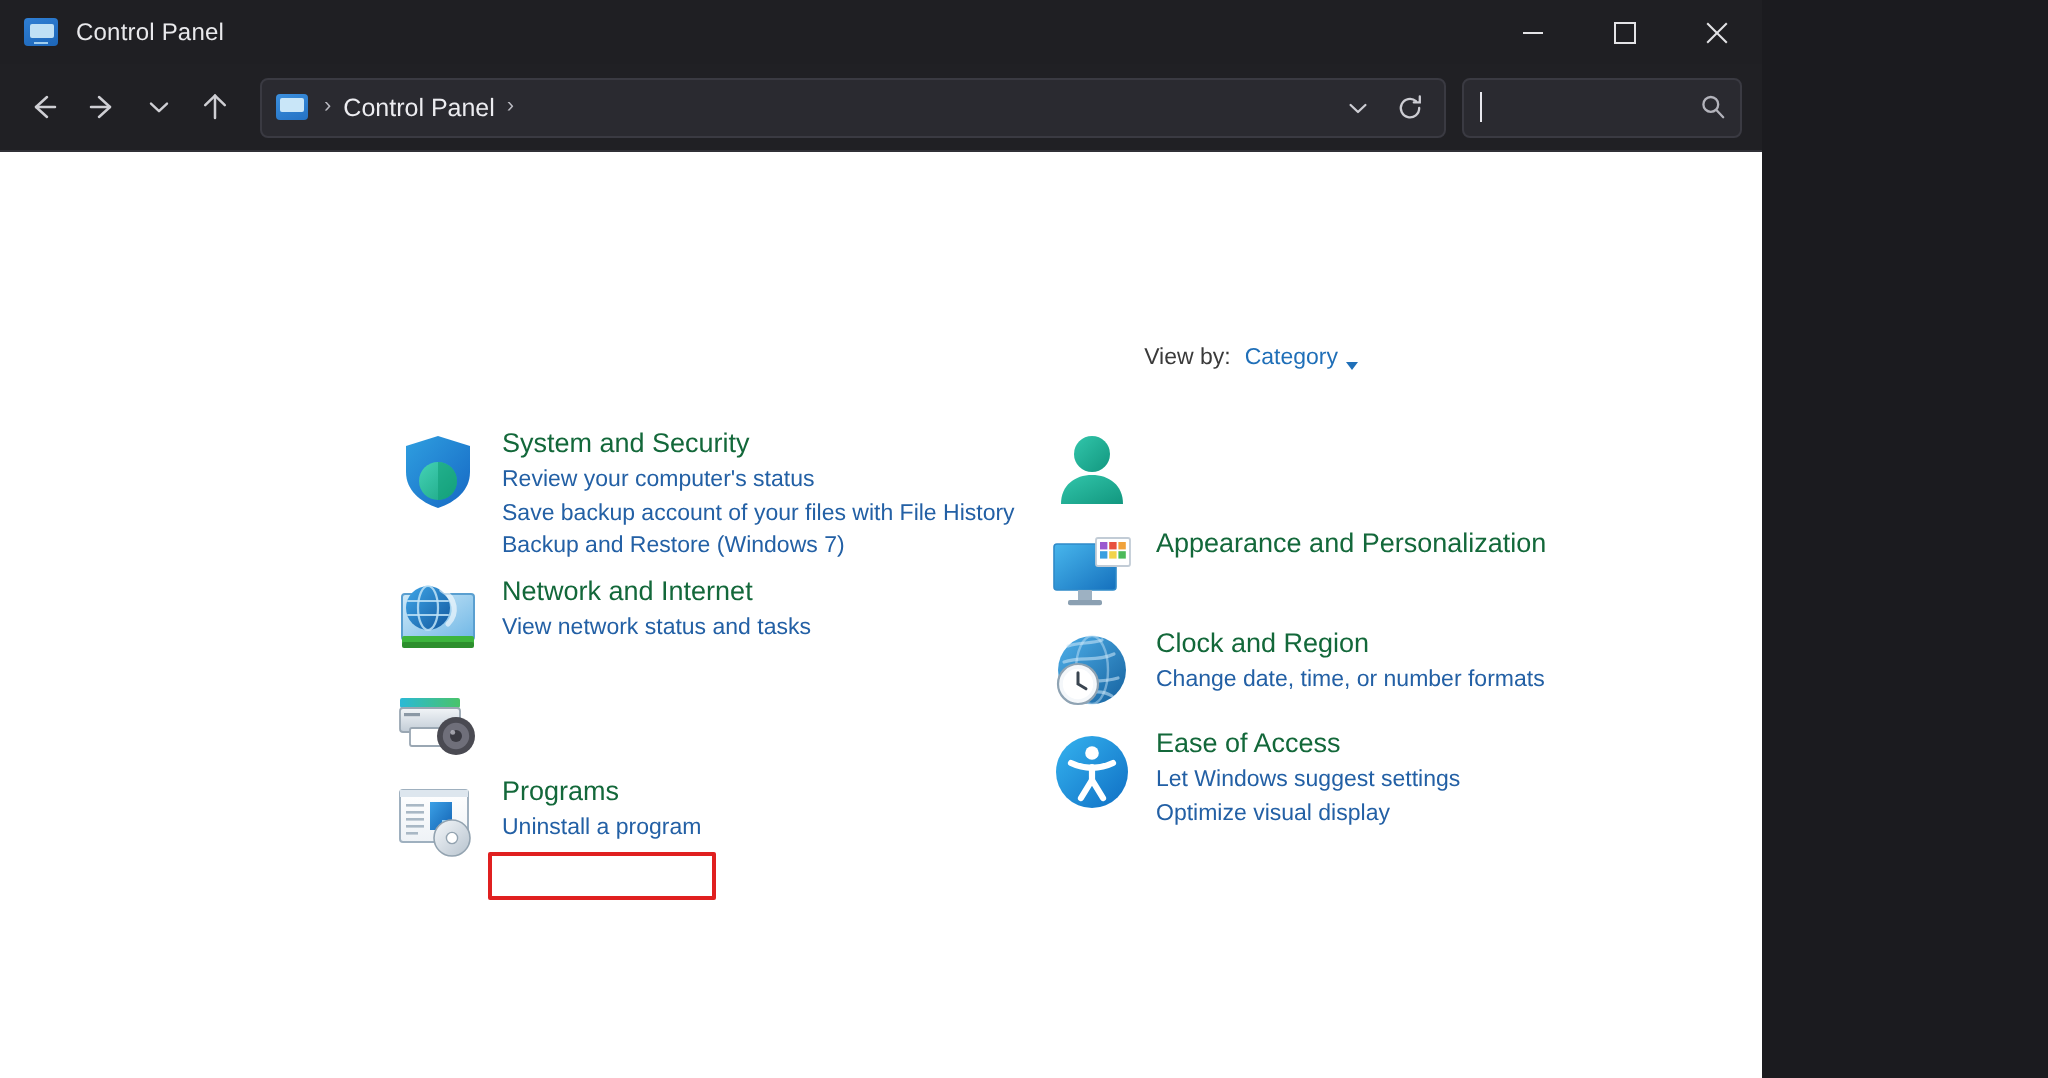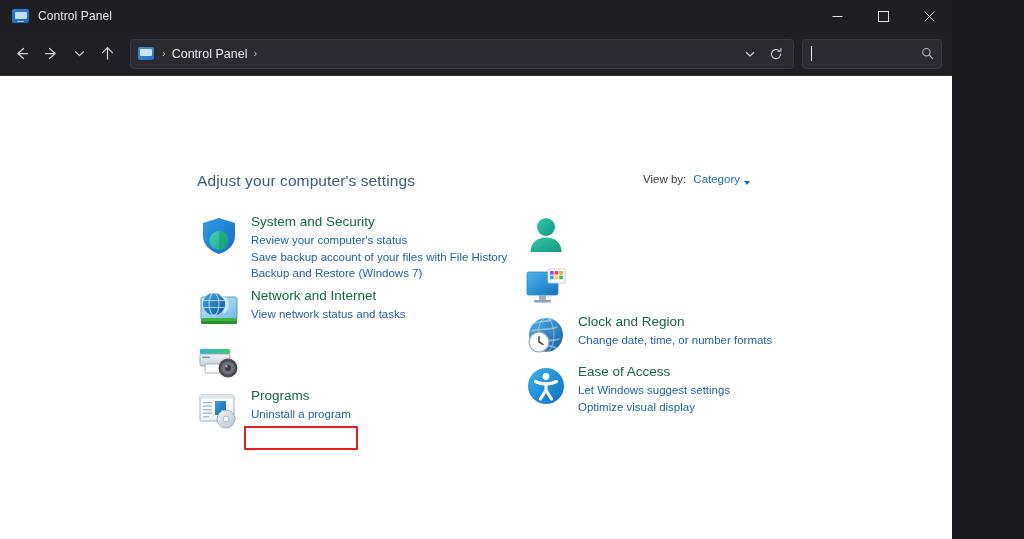--- a/index.html
+++ b/index.html
@@ -7,21 +7,21 @@
   html, body {
     width: 1024px;
     height: 539px;
     overflow: hidden;
     font-family: "Liberation Sans", sans-serif;
     background: #1b1b1f;
   }
 
   #window {
     position: relative;
-    width: 952px;
+    width: 881px;
     height: 539px;
     background: #202024;
     display: flex;
     flex-direction: column;
   }
 
   
   .titlebar {
     height: 32px;
     background: #1f1f23;
@@ -377,21 +377,20 @@
         <svg width="13" height="13" viewBox="0 0 13 13" fill="none" stroke="currentColor" stroke-width="1.15" stroke-linecap="round">
           <circle cx="5.4" cy="5.2" r="3.7"></circle>
             <path d="M8.2 8.0 L11.6 11.6"></path>
         </svg>
       </span>
     </div>
   </div>
 
   <div class="content">
 
-    <div class="cp-head">Adjust your computer's settings</div>
 
     <div class="viewby">
       <span class="viewby-label">View by:</span>
       <span class="viewby-value">
         <span>Category</span>
         <span class="viewby-caret"></span>
       </span>
     </div>
 
     <div class="cols">
@@ -530,20 +529,21 @@
                 <g>
                   <rect x="26" y="7" width="3.7" height="3.7" fill="#9b59d0"></rect>
                   <rect x="30.6" y="7" width="3.7" height="3.7" fill="#e8513f"></rect>
                   <rect x="35.2" y="7" width="3.7" height="3.7" fill="#f0a23b"></rect>
                   <rect x="26" y="11.6" width="3.7" height="3.7" fill="#3aa0e0"></rect>
                   <rect x="30.6" y="11.6" width="3.7" height="3.7" fill="#f2d34a"></rect>
                   <rect x="35.2" y="11.6" width="3.7" height="3.7" fill="#4cba5a"></rect>
                 </g>
               </svg>
             </div>
+            <div class="cat-body"><a class="cat-title">Appearance and Personalization</a></div>
           </div>
           <div class="cat">
             <div class="cat-icon">
               <svg class="icon-svg" viewBox="0 0 44 44">
                 <defs>
                   <linearGradient id="gl" x1="0" y1="0" x2="1" y2="1">
                     <stop offset="0" stop-color="#4fb0ea"></stop>
                     <stop offset="1" stop-color="#15619e"></stop>
                   </linearGradient>
                 </defs>

